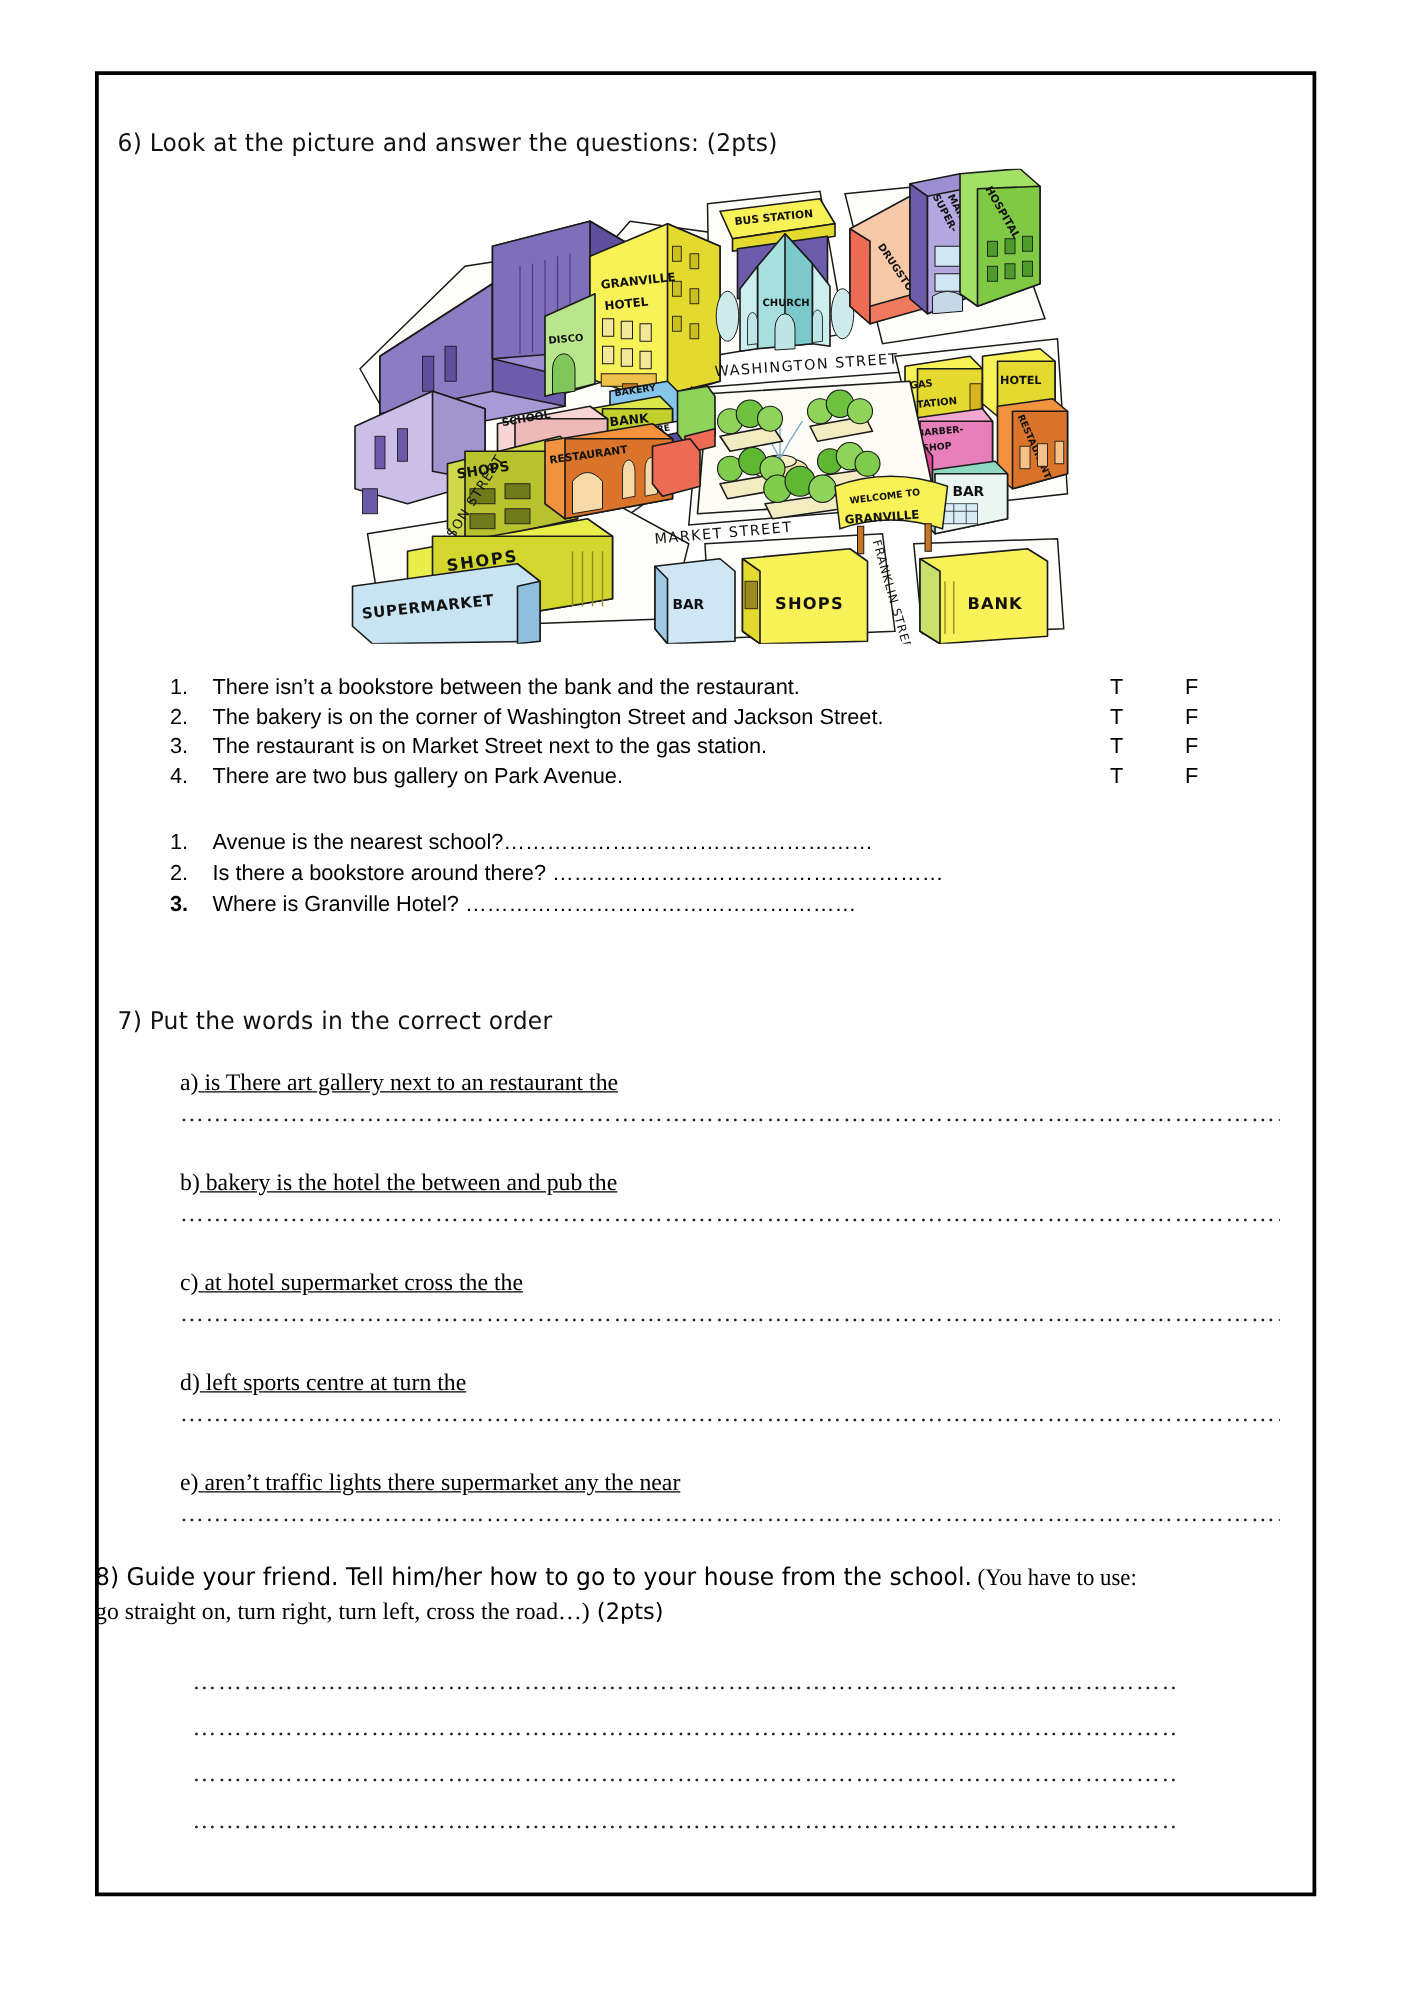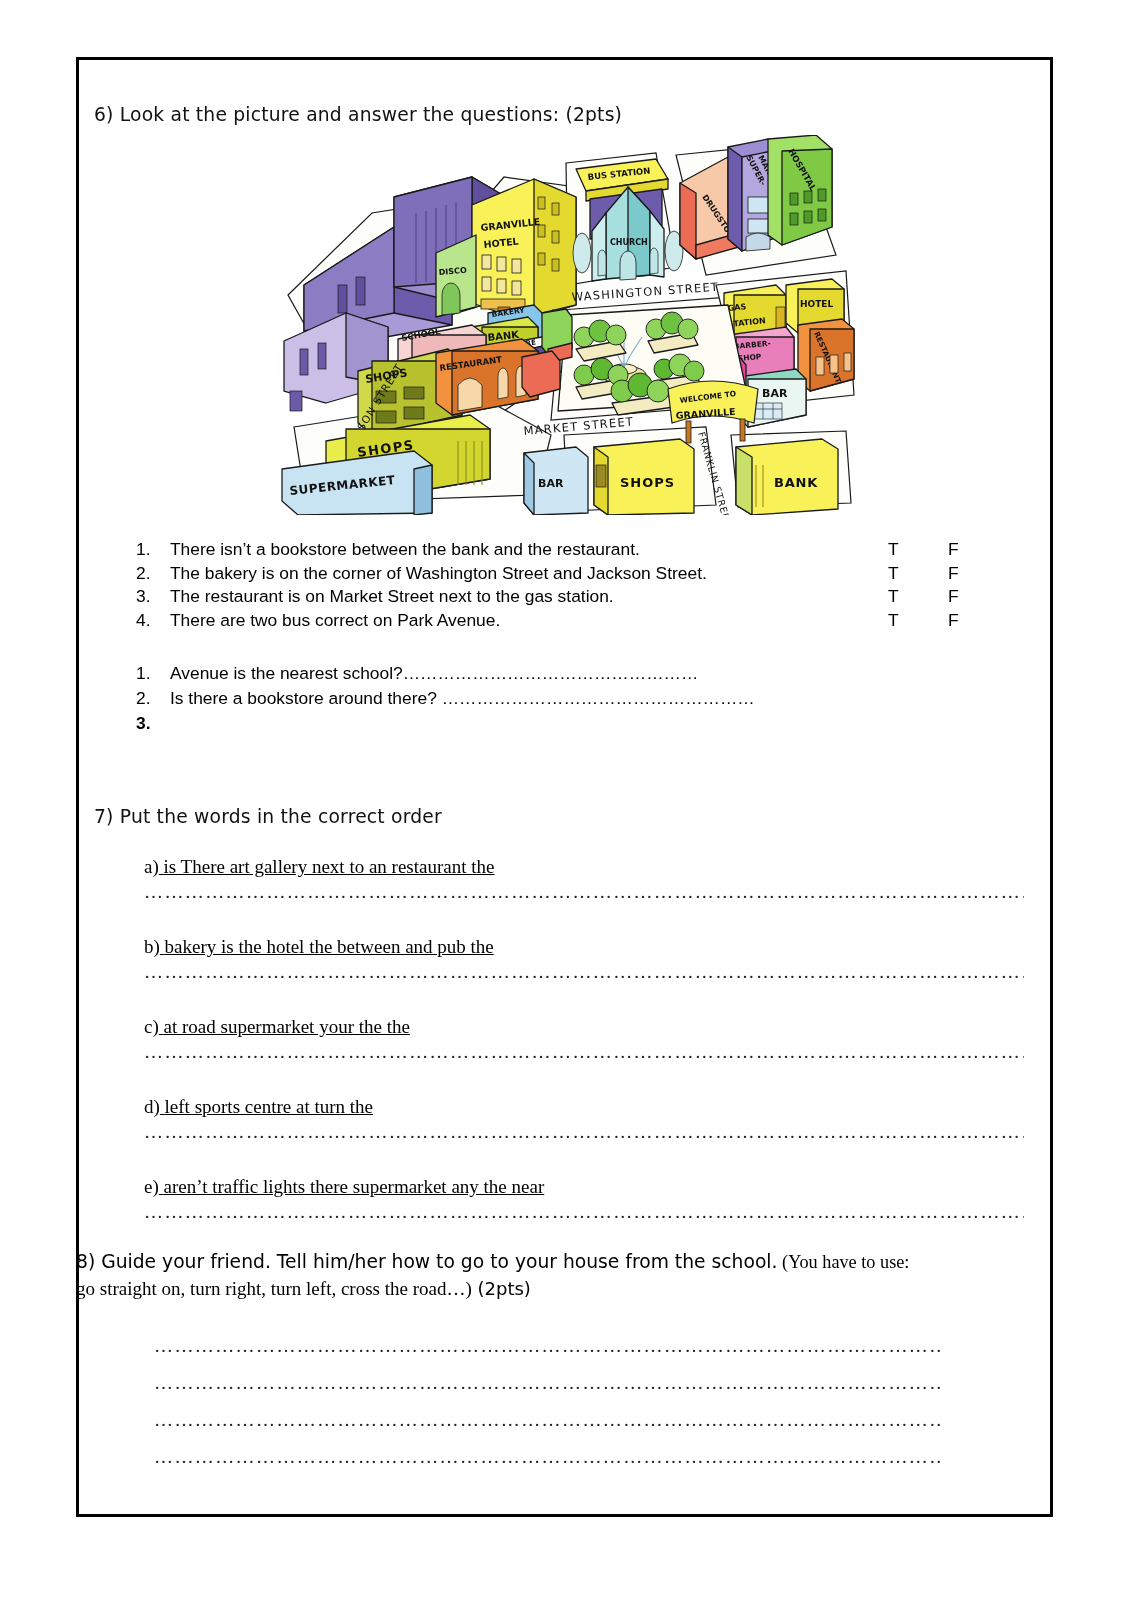--- a/index.html
+++ b/index.html
@@ -422,37 +422,38 @@
         <span class="tf-f">F</span>
       </div>
       <div class="tf-row">
         <span class="tf-num">3.</span>
         <span class="tf-text">The restaurant is on Market Street next to the gas station.</span>
         <span class="tf-t">T</span>
         <span class="tf-f">F</span>
       </div>
       <div class="tf-row">
         <span class="tf-num">4.</span>
-        <span class="tf-text">There are two bus correct on Park Avenue.</span>
+        <span class="tf-text">There are two bus gallery on Park Avenue.</span>
         <span class="tf-t">T</span>
         <span class="tf-f">F</span>
       </div>
     </div>
 
     <div class="qa-block">
       <div class="qa-row">
         <span class="qa-num">1.</span>
         <span class="qa-text">Avenue is the nearest school?……………………………………………</span>
       </div>
       <div class="qa-row">
         <span class="qa-num">2.</span>
         <span class="qa-text">Is there a bookstore around there? ………………………………………………</span>
       </div>
       <div class="qa-row">
         <span class="qa-num b">3.</span>
+        <span class="qa-text">Where is Granville Hotel? ………………………………………………</span>
       </div>
     </div>
 
     <div class="q-head s7-head">7)  Put the words in the correct order</div>
 
     <div class="s7-block">
       <div class="word-row">
         <div class="word-line">
           <span class="word-label">a)</span>
           <span>is        There        art gallery        next to        an        restaurant        the</span>
@@ -466,21 +467,21 @@
           <span class="word-label">b)</span>
           <span>bakery     is        the        hotel        the        between       and      pub     the</span>
         </div>
         <div class="dots-line">……………………………………………………………………………………………………………………………………………………………………………</div>
       </div>
       <div class="rowgap"></div>
 
       <div class="word-row">
         <div class="word-line">
           <span class="word-label">c)</span>
-          <span>at        road        supermarket        your        the        the</span>
+          <span>at        hotel        supermarket        cross        the        the</span>
         </div>
         <div class="dots-line">……………………………………………………………………………………………………………………………………………………………………………</div>
       </div>
       <div class="rowgap"></div>
 
       <div class="word-row">
         <div class="word-line">
           <span class="word-label">d)</span>
           <span>left       sports centre        at       turn        the</span>
         </div>

